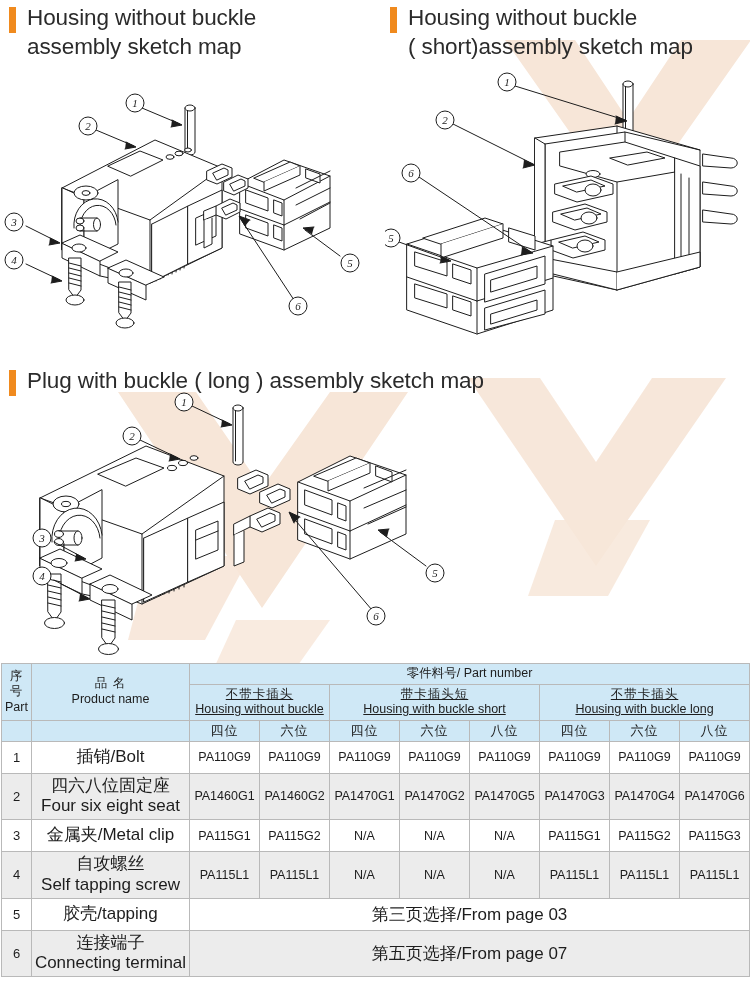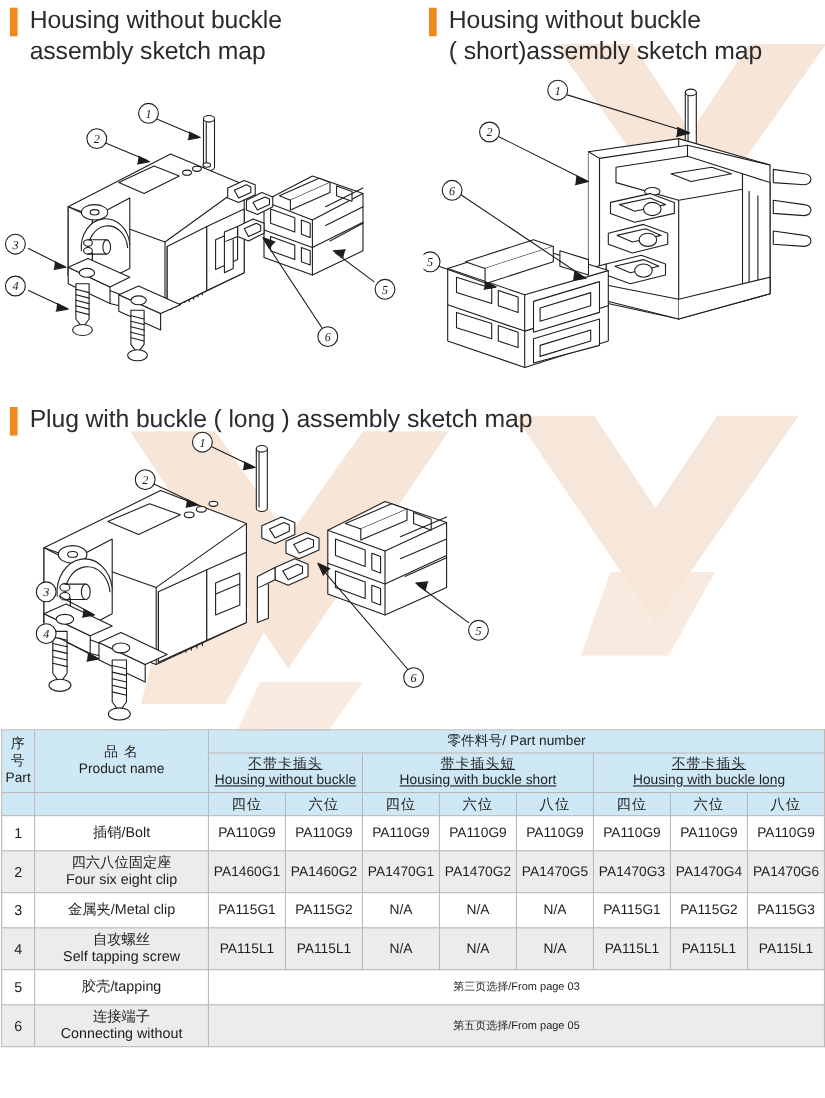--- a/index.html
+++ b/index.html
@@ -86,29 +86,29 @@
   .spec-table thead td.grp{ font-size:12px;text-decoration:underline; }
   .hdr-cn{ display:block; font-size:12.5px; letter-spacing:1px; }
   .hdr-en{ display:block; font-size:12.5px; }
   .wid{ display:block; font-size:13px; letter-spacing:1px;text-align:center; }
 
   .spec-table tbody td{ height:32px; background:#ffffff; }
   .spec-table tbody tr.alt td{ background:#ececec; }
   .cell-name{
     text-align:left;
     padding-left:12px;
-    font-size:13px;
+    font-size:17px;
     line-height:1.22;
   }
   .cell-name .cn{ display:block; }
   .cell-name .en{ display:block; }
   .cell-name.one-line{ line-height:1.1; }
   .cell-item{ font-size:13px; }
   .cell-pn{ font-size:12.5px; letter-spacing:0px; }
-  .cell-merged{ font-size:10px; }
+  .cell-merged{ font-size:17px; }
 
   .spec-table tbody tr.tall td{ height:38px; }
 </style>
 </head>
 <body>
 
 <div class="wm-layer">
   <svg width="750" height="998" viewBox="0 0 750 998">
     <g fill="#f7e6d8">
 
@@ -594,21 +594,21 @@
       <td class="cell-pn">PA110G9</td>
       <td class="cell-pn">PA110G9</td>
       <td class="cell-pn">PA110G9</td>
       <td class="cell-pn">PA110G9</td>
     </tr>
 
     <tr class="alt tall">
       <td class="cell-item">2</td>
       <td class="cell-name">
         <span class="cn">四六八位固定座</span>
-        <span class="en">Four six eight clip</span>
+        <span class="en">Four six eight seat</span>
       </td>
       <td class="cell-pn">PA1460G1</td>
       <td class="cell-pn">PA1460G2</td>
       <td class="cell-pn">PA1470G1</td>
       <td class="cell-pn">PA1470G2</td>
       <td class="cell-pn">PA1470G5</td>
       <td class="cell-pn">PA1470G3</td>
       <td class="cell-pn">PA1470G4</td>
       <td class="cell-pn">PA1470G6</td>
     </tr>
@@ -649,19 +649,19 @@
       <td class="cell-name one-line">
         <span class="cn">胶壳/tapping</span>
       </td>
       <td class="cell-merged" colspan="8">第三页选择/From page 03</td>
     </tr>
 
     <tr class="alt tall">
       <td class="cell-item">6</td>
       <td class="cell-name">
         <span class="cn">连接端子</span>
-        <span class="en">Connecting without</span>
-      </td>
-      <td class="cell-merged" colspan="8">第五页选择/From page 05</td>
+        <span class="en">Connecting terminal</span>
+      </td>
+      <td class="cell-merged" colspan="8">第五页选择/From page 07</td>
     </tr>
 
   </tbody>
 </table>
 
 </body></html>

